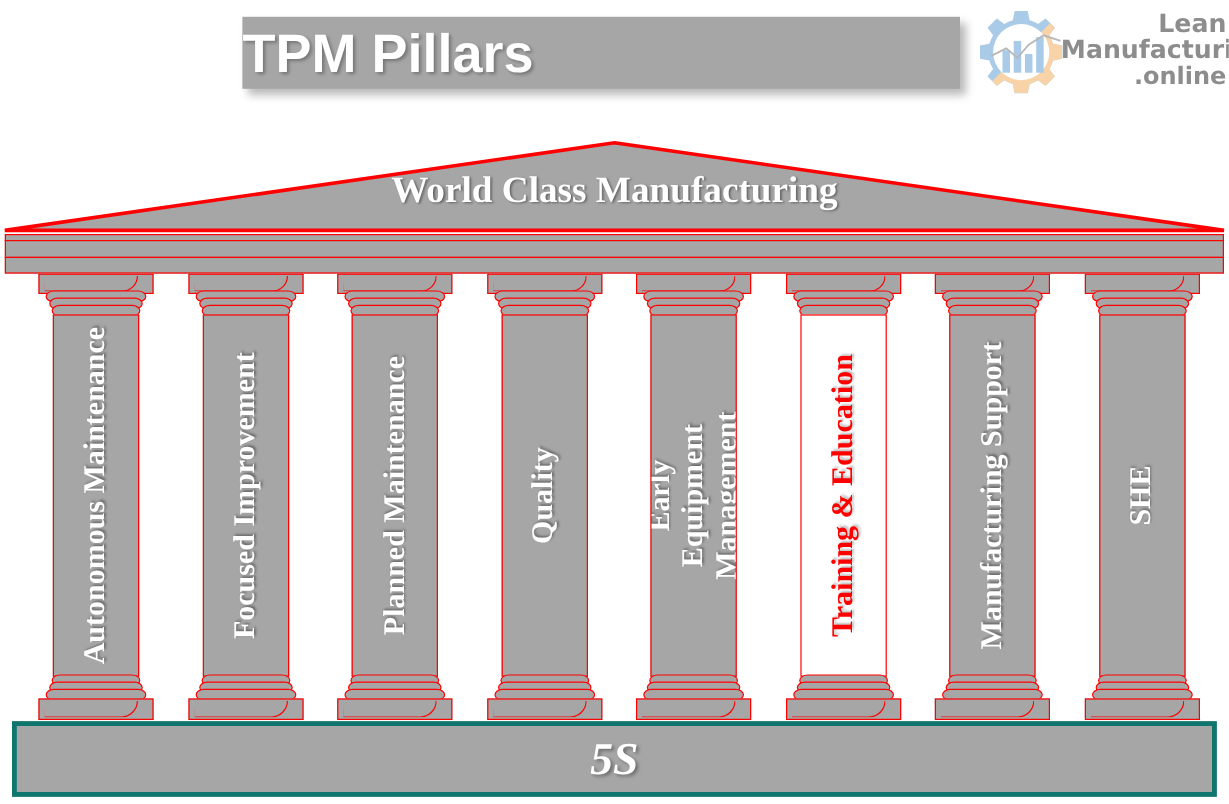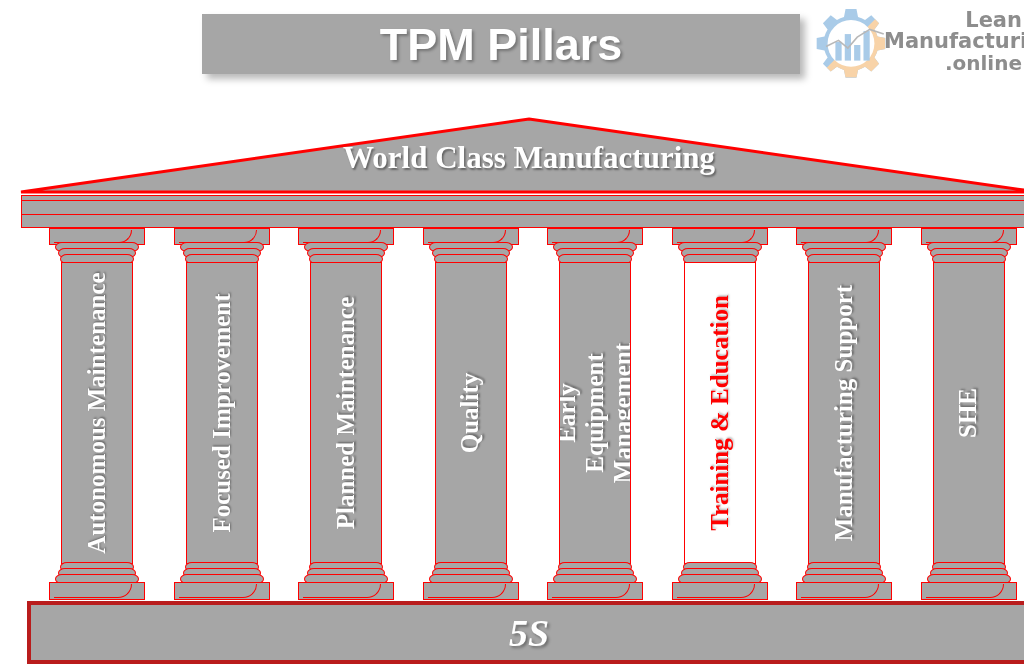--- a/index.html
+++ b/index.html
@@ -22,21 +22,20 @@
     width: 1024px; height: 100px;
   }
   #title-bar {
     position: absolute;
     left: 202px; top: 14px;
     width: 598px; height: 60px;
     background: #a6a6a6;
     box-shadow: 5px 5px 7px rgba(0,0,0,0.28);
     display: flex;
     align-items: center;
-    justify-content: center;
   }
   #title-text {
     color: #ffffff;
     font-family: "Liberation Sans", sans-serif;
     font-weight: bold;
     font-size: 45px;
     letter-spacing: 0px;
     text-shadow: 2px 2px 3px rgba(0,0,0,0.30);
     line-height: 1;
   }
@@ -62,21 +61,21 @@
     font-weight: bold;
     line-height: 1.02;
   }
   .logo-line1 { font-size: 21px; display: block; }
   .logo-line2 { font-size: 21px; display: block; }
   .logo-line3 { font-size: 20px; display: block; }
 
   
   #temple {
     position: absolute;
-    left: 17px; top: 100px;
+    left: 0; top: 100px;
     width: 868px; height: 570px;
   }
 
   
   #pediment {
     position: absolute;
     left: 0px; top: 16px;
     width: 1024px; height: 80px;
   }
   #pediment-label {
@@ -201,21 +200,21 @@
     border-bottom-right-radius: 14px;
     box-sizing: border-box;
   }
 
   
   #foundation {
     position: absolute;
     left: 10px; top: 501px;
     width: 1004px; height: 63px;
     background: #a6a6a6;
-    border: 4px solid #b91c1c;
+    border: 4px solid #0f766e;
     box-sizing: border-box;
     display: flex;
     align-items: center;
     justify-content: center;
   }
   #foundation-label {
     color: #ffffff;
     font-family: "Liberation Serif", serif;
     font-weight: bold;
     font-style: italic;

